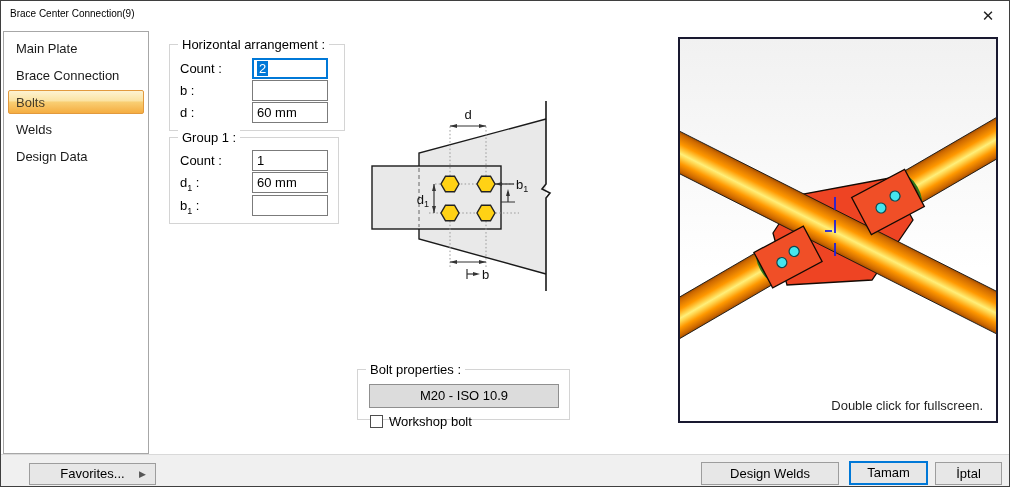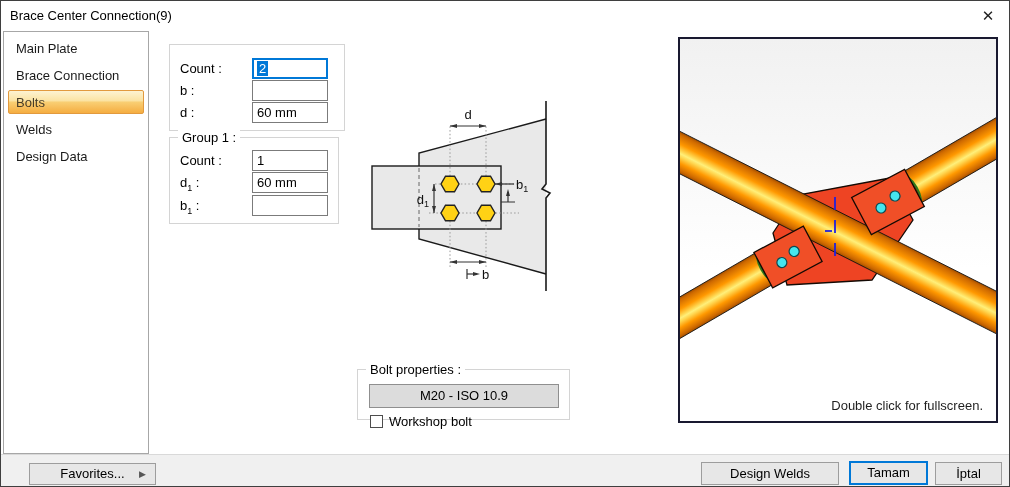--- a/index.html
+++ b/index.html
@@ -3,21 +3,21 @@
 <meta charset="utf-8">
 <style>
   html,body { margin:0; padding:0; background:#c9c9c9; }
   * { box-sizing:border-box; }
   .dialog {
     position:relative; width:1010px; height:487px; background:#ffffff;
     border:1px solid #3f3f3f; font-family:"Liberation Sans", sans-serif;
     font-size:13px; color:#000; overflow:hidden;
   }
   .titlebar { position:absolute; left:0; top:0; right:0; height:30px; background:#fff; }
-  .title { position:absolute; left:9px; top:7px; font-size:13px; color:#000; }
+  .title { position:absolute; left:9px; top:7px; font-size:10px; color:#000; }
   .closebtn { position:absolute; right:10px; top:5px; width:22px; height:20px;
     text-align:center; line-height:20px; font-size:15px; color:#1c1c1c; cursor:pointer; }
 
   .sidebar { position:absolute; left:2px; top:30px; width:146px; height:423px;
     background:#fff; border:1px solid #a7a7a7; }
   .sbitem { position:absolute; left:4px; right:4px; height:24px; line-height:23px;
     padding-left:7px; border:1px solid transparent; border-radius:2px; color:#1a1a1a; cursor:pointer; }
   .sbitem.selected {
     background:linear-gradient(#fdf3d2 0%, #fbe3a2 45%, #f9cf74 50%, #f5ad41 100%);
     border-color:#e29a3e; color:#463c28;
@@ -67,20 +67,21 @@
 
   <div class="sidebar">
     <div class="sbitem" style="top:4px">Main Plate</div>
     <div class="sbitem" style="top:31px">Brace Connection</div>
     <div class="sbitem" style="top:85px">Welds</div>
     <div class="sbitem selected" style="top:58px">Bolts</div>
     <div class="sbitem" style="top:112px">Design Data</div>
   </div>
 
   <div class="gbox" style="left:168px; top:43px; width:176px; height:87px">
+    <div class="glabel">Horizontal arrangement :</div>
     <div class="flabel" style="top:13px"><span>Count</span><sub></sub><span> :</span></div>
     <div class="tbox focused" style="top:13px"><span class="seltext">2</span></div>
     <div class="flabel" style="top:35px"><span>b</span><sub></sub><span> :</span></div>
     <div class="tbox" style="top:35px"><span></span></div>
     <div class="flabel" style="top:57px"><span>d</span><sub></sub><span> :</span></div>
     <div class="tbox" style="top:57px"><span>60 mm</span></div>
   </div>
 
   <div class="gbox" style="left:168px; top:136px; width:170px; height:87px">
     <div class="glabel">Group 1 :</div>

